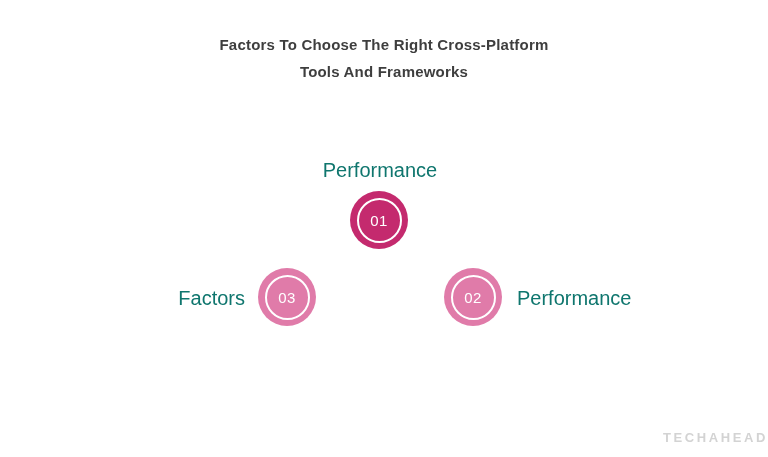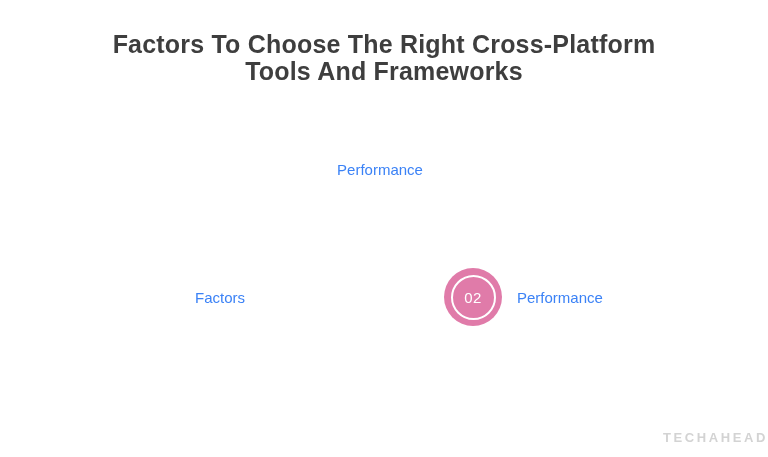--- a/index.html
+++ b/index.html
@@ -15,30 +15,30 @@
     background: #ffffff;
     overflow: hidden;
   }
   .title {
     position: absolute;
     top: 31px;
     left: 0;
     width: 100%;
     text-align: center;
     color: #3e3e3e;
-    font-size: 25px;
+    font-size: 15px;
     line-height: 27px;
     font-weight: 700;
     margin: 0;
     letter-spacing: 0.2px;
   }
   .factor-label {
     position: absolute;
-    color: #3b82f6;
-    font-size: 15px;
+    color: #0f766e;
+    font-size: 20px;
     line-height: 18px;
     font-weight: 500;
   }
   .label-performance {
     top: 161px;
     left: 280px;
     width: 200px;
     text-align: center;
   }
   .label-flexibility {
@@ -94,25 +94,35 @@
   }
 </style>
 </head>
 <body>
 
 <div class="canvas">
 
   <h1 class="title"><span>Factors To Choose The Right Cross-Platform</span><br><span>Tools And Frameworks</span></h1>
 
   <div class="factor-label label-performance">Performance</div>
+  <div class="circle circle-01" style="background-color: rgb(196, 42, 110);">
+    <div class="circle-inner" style="background-color: rgb(196, 42, 110);">
+      <span class="circle-number">01</span>
+    </div>
+  </div>
 
   <div class="circle circle-02" style="background-color: rgb(224, 123, 169);">
     <div class="circle-inner" style="background-color: rgb(224, 123, 169); text-align: right;">
       <span class="circle-number">02</span>
     </div>
   </div>
   <div class="factor-label label-flexibility">Performance</div>
 
   <div class="factor-label label-support">Factors</div>
+  <div class="circle circle-03" style="background-color: rgb(224, 123, 169);">
+    <div class="circle-inner" style="background-color: rgb(224, 123, 169);">
+      <span class="circle-number">03</span>
+    </div>
+  </div>
 
   <div class="brand-logo">TECHAHEAD</div>
 
 </div>
 
 </body></html>

